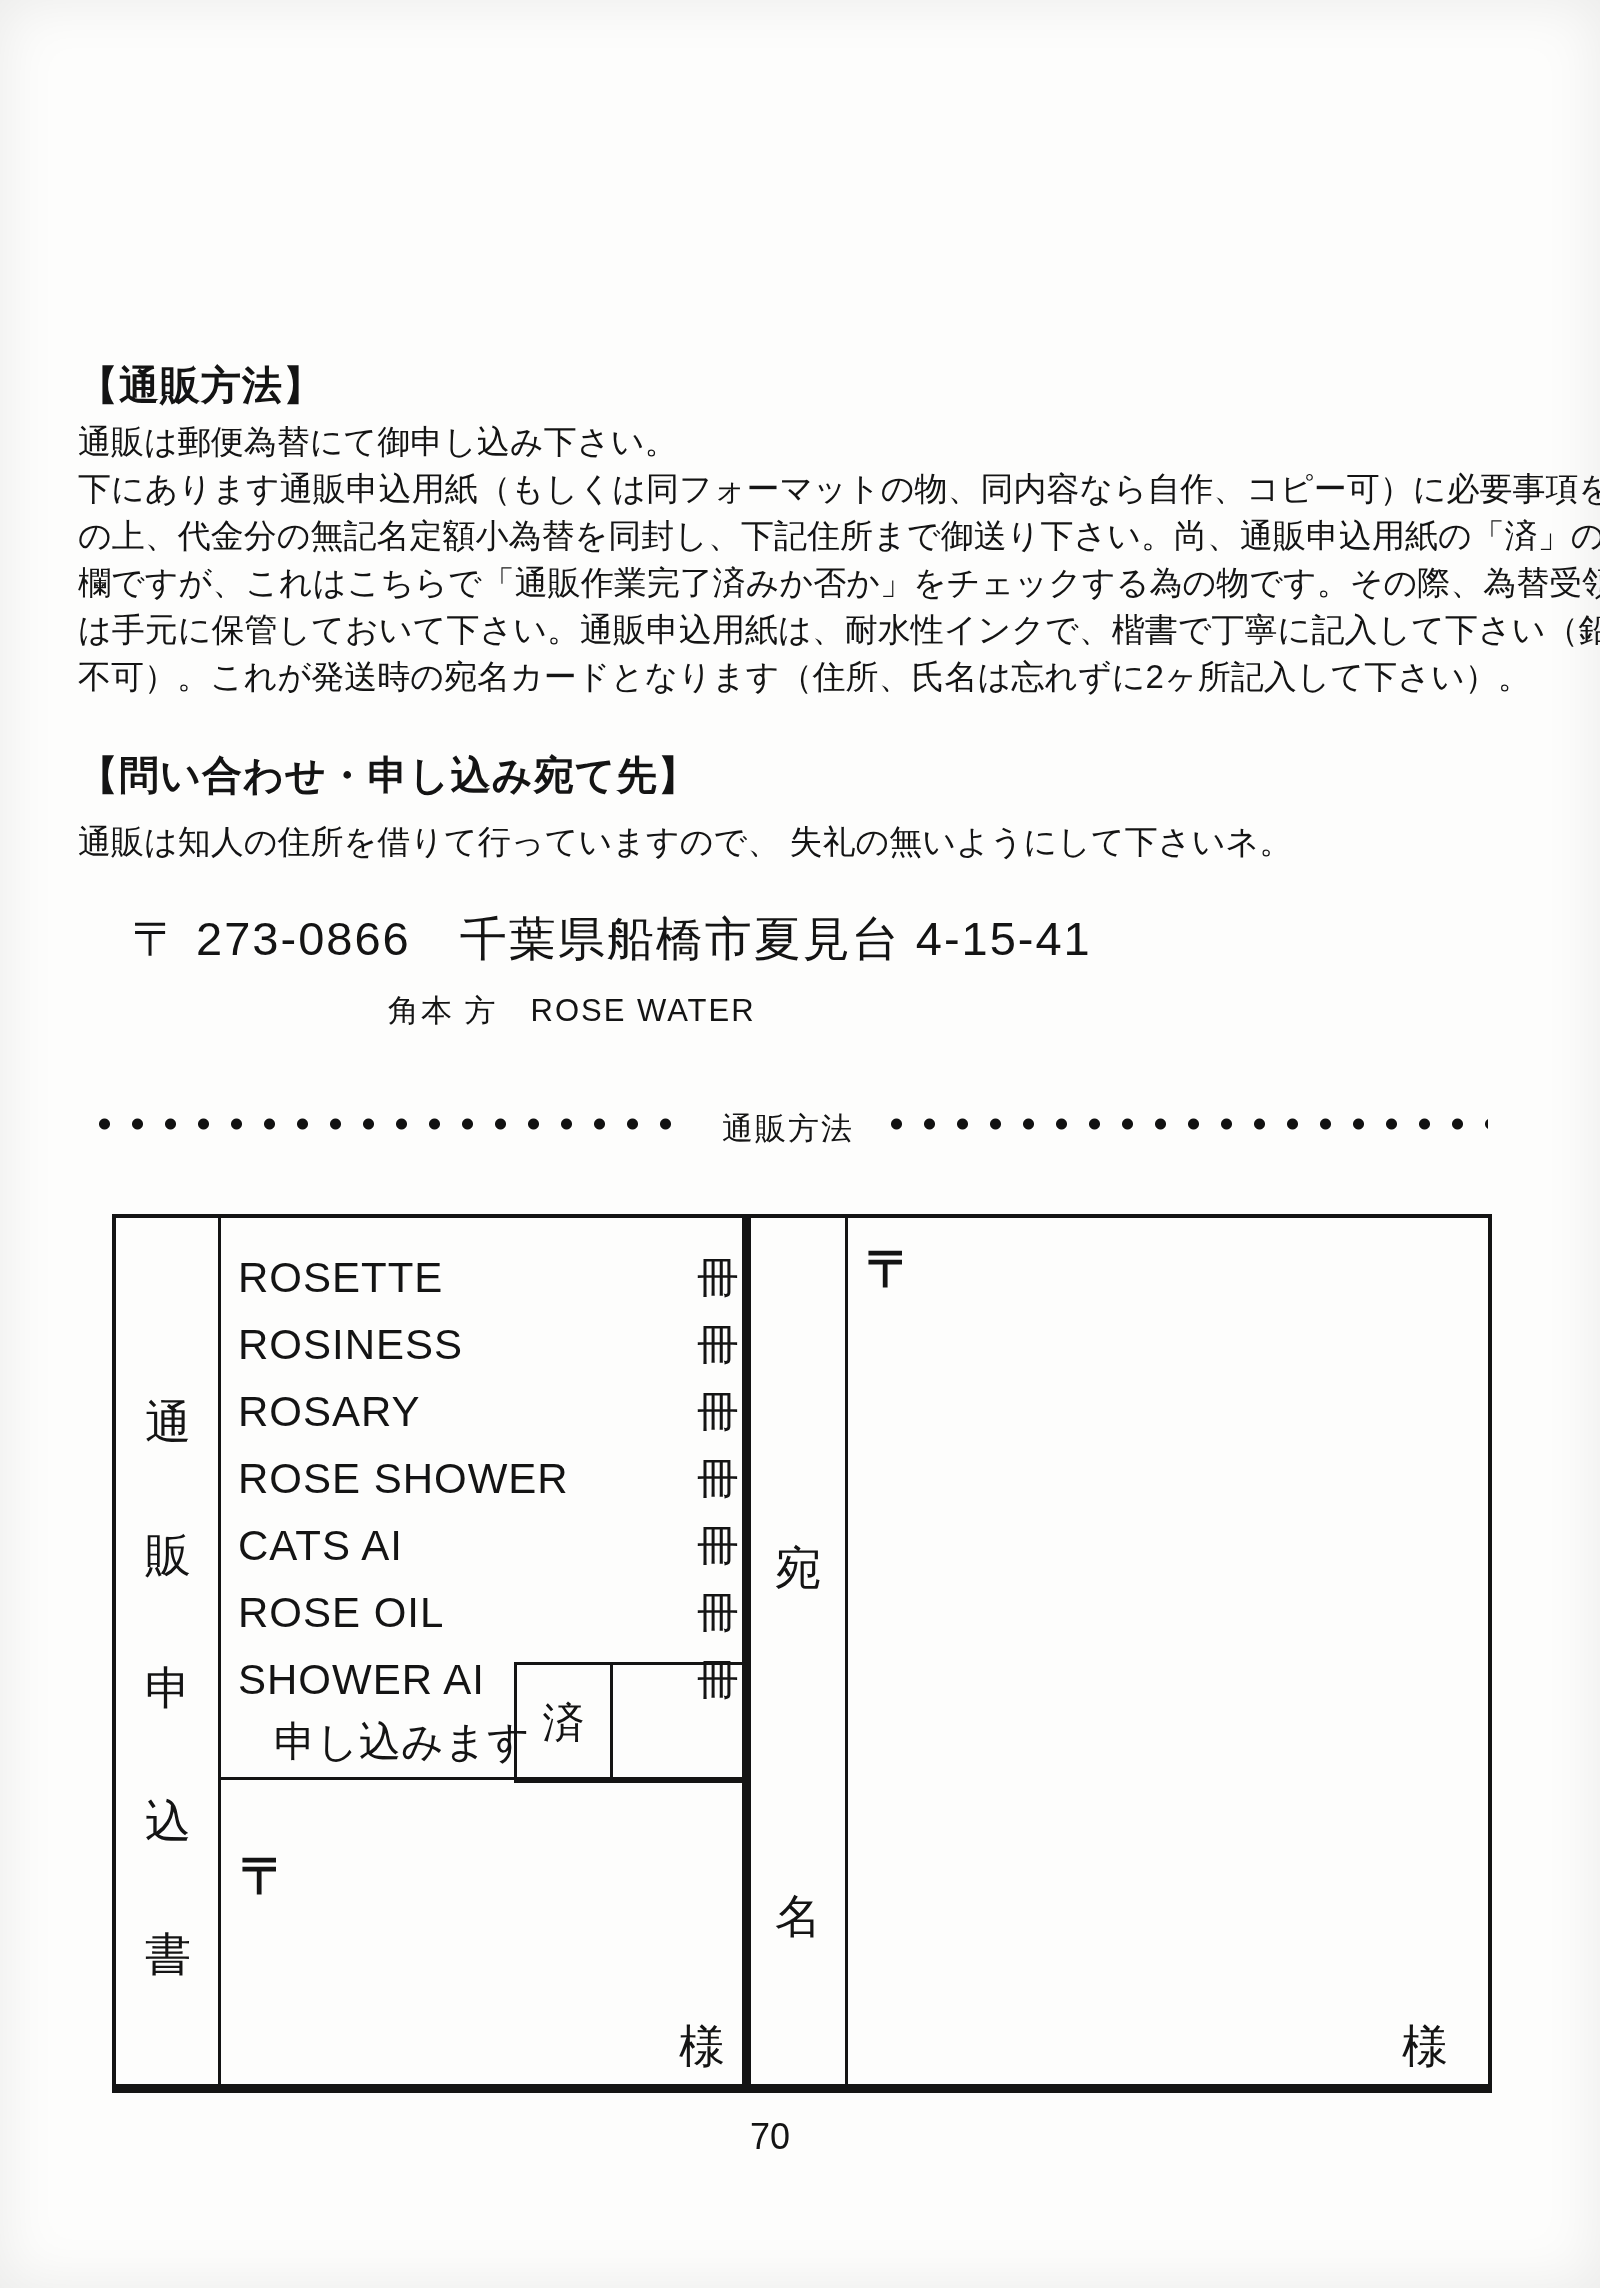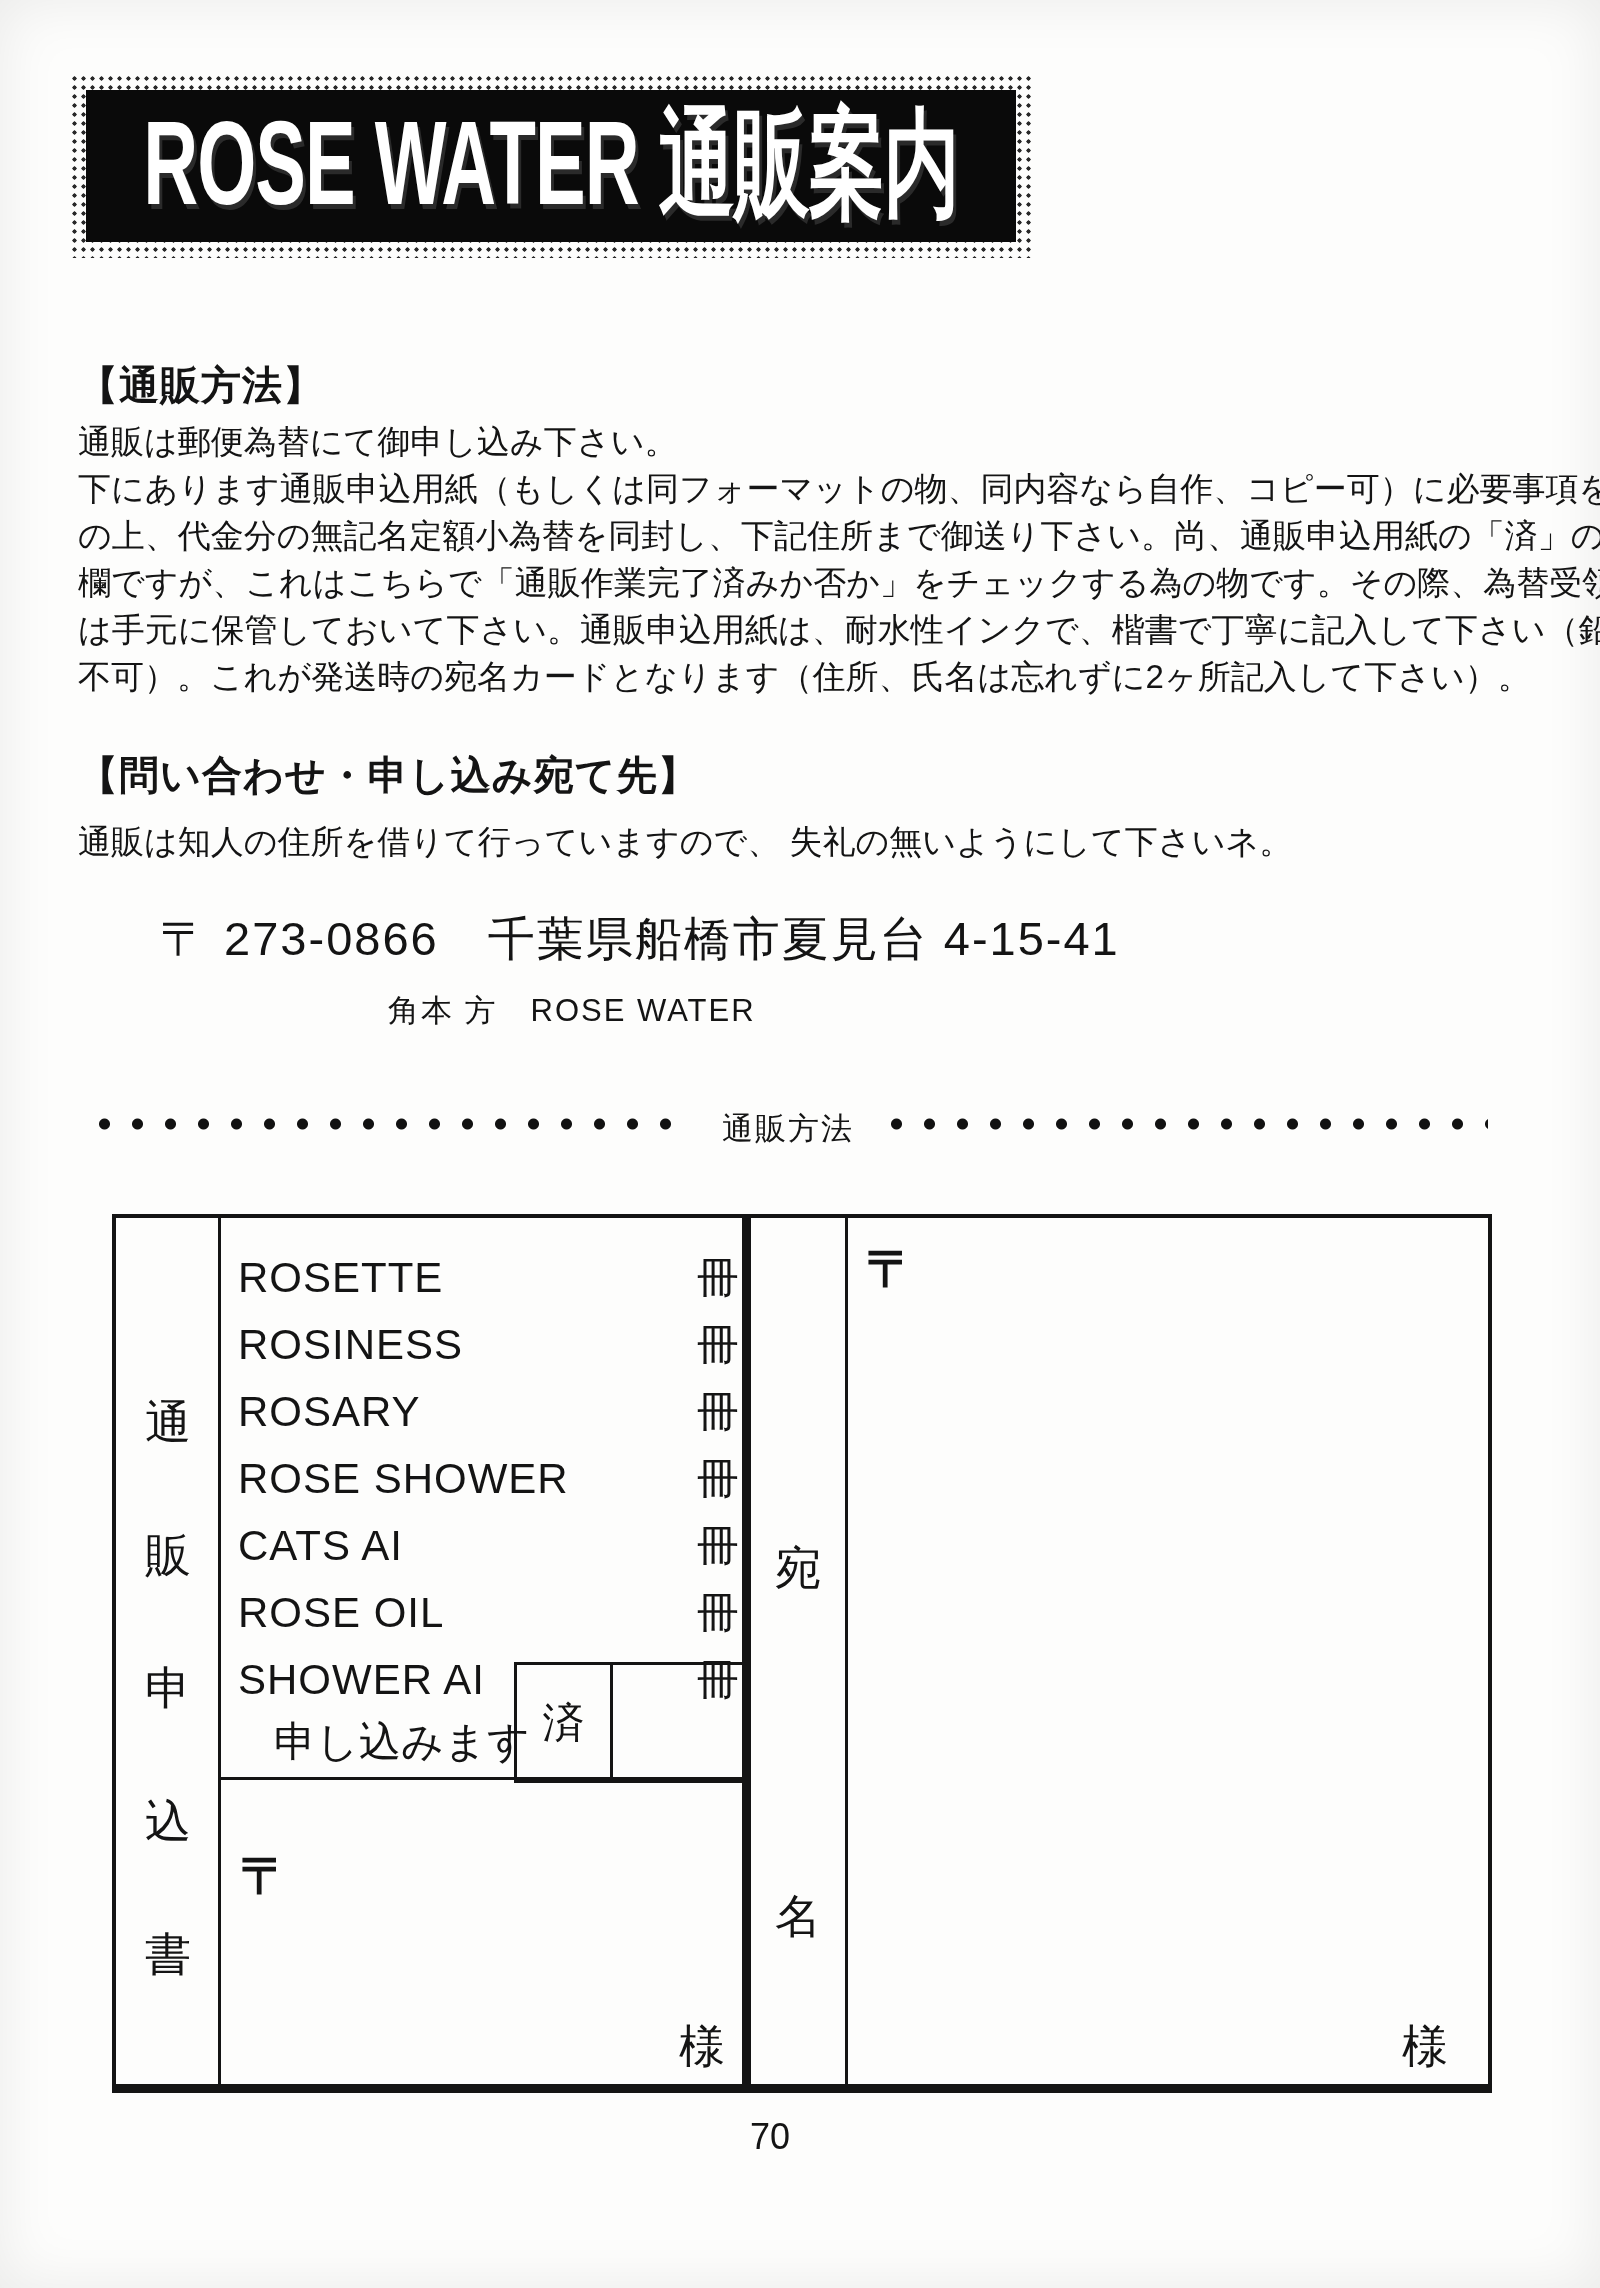--- a/index.html
+++ b/index.html
@@ -21,21 +21,21 @@
   }
   .title-text{
     color:#fff;font-weight:bold;font-size:76px;letter-spacing:-1px;
     white-space:nowrap;transform:scaleY(1.55);
     text-shadow:3px 3px 0 #2a2a2a;
   }
   
   .h-bracket{position:absolute;font-size:40px;font-weight:600;letter-spacing:1px;}
   .body-lines{position:absolute;left:78px;top:418px;font-size:33px;line-height:47px;white-space:nowrap;}
   .contact-note{position:absolute;left:78px;top:820px;font-size:33px;white-space:nowrap;}
-  .addr1{position:absolute;left:160px;top:908px;font-size:47px;letter-spacing:2px;white-space:nowrap;}
+  .addr1{position:absolute;left:132px;top:908px;font-size:47px;letter-spacing:2px;white-space:nowrap;}
   .addr2{position:absolute;left:388px;top:990px;font-size:31px;letter-spacing:2px;white-space:nowrap;}
   
   .cutline{position:absolute;left:88px;top:1100px;width:1400px;height:46px;}
   .cutline-dots{
     position:absolute;left:0;right:0;top:17px;height:14px;
     background-image:radial-gradient(circle,#111 5px,transparent 6px);
     background-size:33px 14px;background-repeat:repeat-x;background-position:0 center;
   }
   .cutline-label{
     position:absolute;left:50%;top:8px;transform:translateX(-50%);
@@ -80,26 +80,20 @@
   }
   .postal-right{position:absolute;left:750px;top:18px;font-size:50px;font-weight:600;}
   .sama-right{position:absolute;left:1286px;top:798px;font-size:46px;}
   .page-number{position:absolute;left:0;top:2116px;width:1540px;text-align:center;font-size:36px;}
 </style>
 </head>
 <body>
 
 <div class="page">
 
-  <div class="title-wrap">
-    <div class="title-halo"></div>
-    <div class="title-core">
-      <div class="title-text">ROSE WATER 通販案内</div>
-    </div>
-  </div>
 
   <div class="h-bracket" style="left:78px;top:358px;">【通販方法】</div>
   <div class="body-lines">
     <div>通販は郵便為替にて御申し込み下さい。</div>
     <div>下にあります通販申込用紙（もしくは同フォーマットの物、同内容なら自作、コピー可）に必要事項を御記入</div>
     <div>の上、代金分の無記名定額小為替を同封し、下記住所まで御送り下さい。尚、通販申込用紙の「済」の</div>
     <div>欄ですが、これはこちらで「通販作業完了済みか否か」をチェックする為の物です。その際、為替受領証書</div>
     <div>は手元に保管しておいて下さい。通販申込用紙は、耐水性インクで、楷書で丁寧に記入して下さい（鉛筆</div>
     <div>不可）。これが発送時の宛名カードとなります（住所、氏名は忘れずに2ヶ所記入して下さい）。</div>
   </div>

